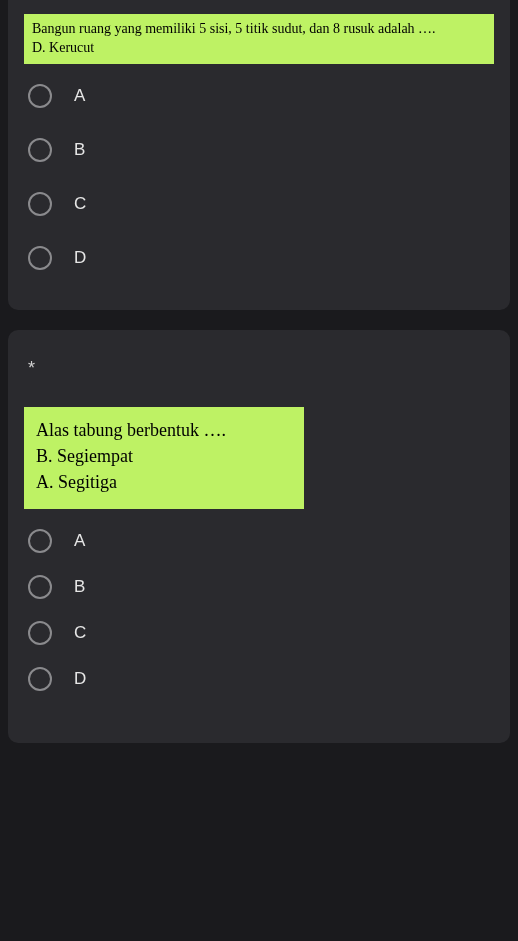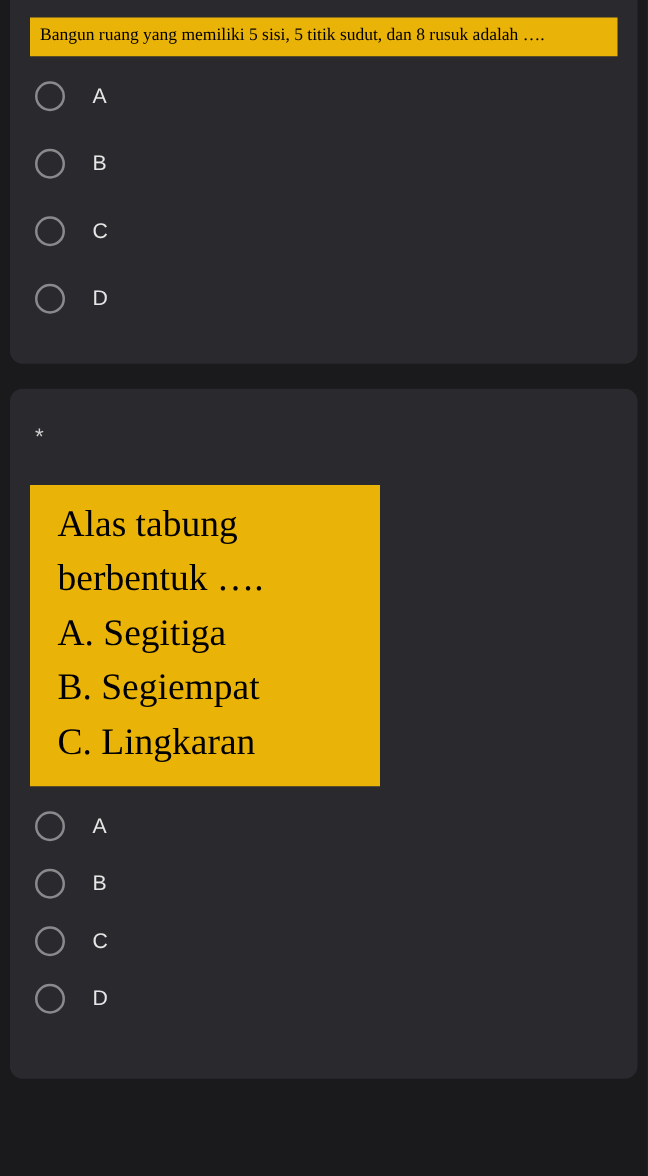--- a/index.html
+++ b/index.html
@@ -16,33 +16,33 @@
       border-radius: 10px;
       margin: 0 8px 20px 8px;
       padding: 20px 16px 30px 16px;
     }
     .card.first {
       border-top-left-radius: 0;
       border-top-right-radius: 0;
       padding-top: 14px;
     }
     .qbox {
-      background: #eab308;
+      background: #bef264;
       color: #000;
       padding: 6px 8px;
       font-family: 'Times New Roman', serif;
       font-size: 14px;
       line-height: 1.35;
       margin-bottom: 20px;
     }
     .qbox .line { display: block; }
     .qbox.large {
-      font-size: 30px;
+      font-size: 18px;
       line-height: 1.45;
-      padding: 10px 12px 14px 22px;
+      padding: 10px 12px 14px 12px;
       max-width: 280px;
     }
     .options {
       padding-left: 4px;
     }
     .opt {
       display: flex;
       align-items: center;
       margin-bottom: 30px;
       cursor: pointer;
@@ -68,20 +68,21 @@
     .opts-tight .opt {
       margin-bottom: 22px;
     }
   </style>
 </head>
 <body>
 
 <div class="card first">
   <div class="qbox">
     <span class="line">Bangun ruang yang memiliki 5 sisi, 5 titik sudut, dan 8 rusuk adalah ….</span>
+    <span class="line">D.  Kerucut</span>
   </div>
   <div class="options">
     <div class="opt">
       <span class="radio"></span>
       <span class="opt-label">A</span>
     </div>
     <div class="opt">
       <span class="radio"></span>
       <span class="opt-label">B</span>
     </div>
@@ -93,23 +94,22 @@
       <span class="radio"></span>
       <span class="opt-label">D</span>
     </div>
   </div>
 </div>
 
 <div class="card">
   <div class="required">*</div>
   <div class="qbox large">
     <span class="line">Alas tabung berbentuk ….</span>
+    <span class="line">B.  Segiempat</span>
     <span class="line">A.  Segitiga</span>
-    <span class="line">B.  Segiempat</span>
-    <span class="line">C.  Lingkaran</span>
   </div>
   <div class="options opts-tight">
     <div class="opt">
       <span class="radio"></span>
       <span class="opt-label">A</span>
     </div>
     <div class="opt">
       <span class="radio"></span>
       <span class="opt-label">B</span>
     </div>

